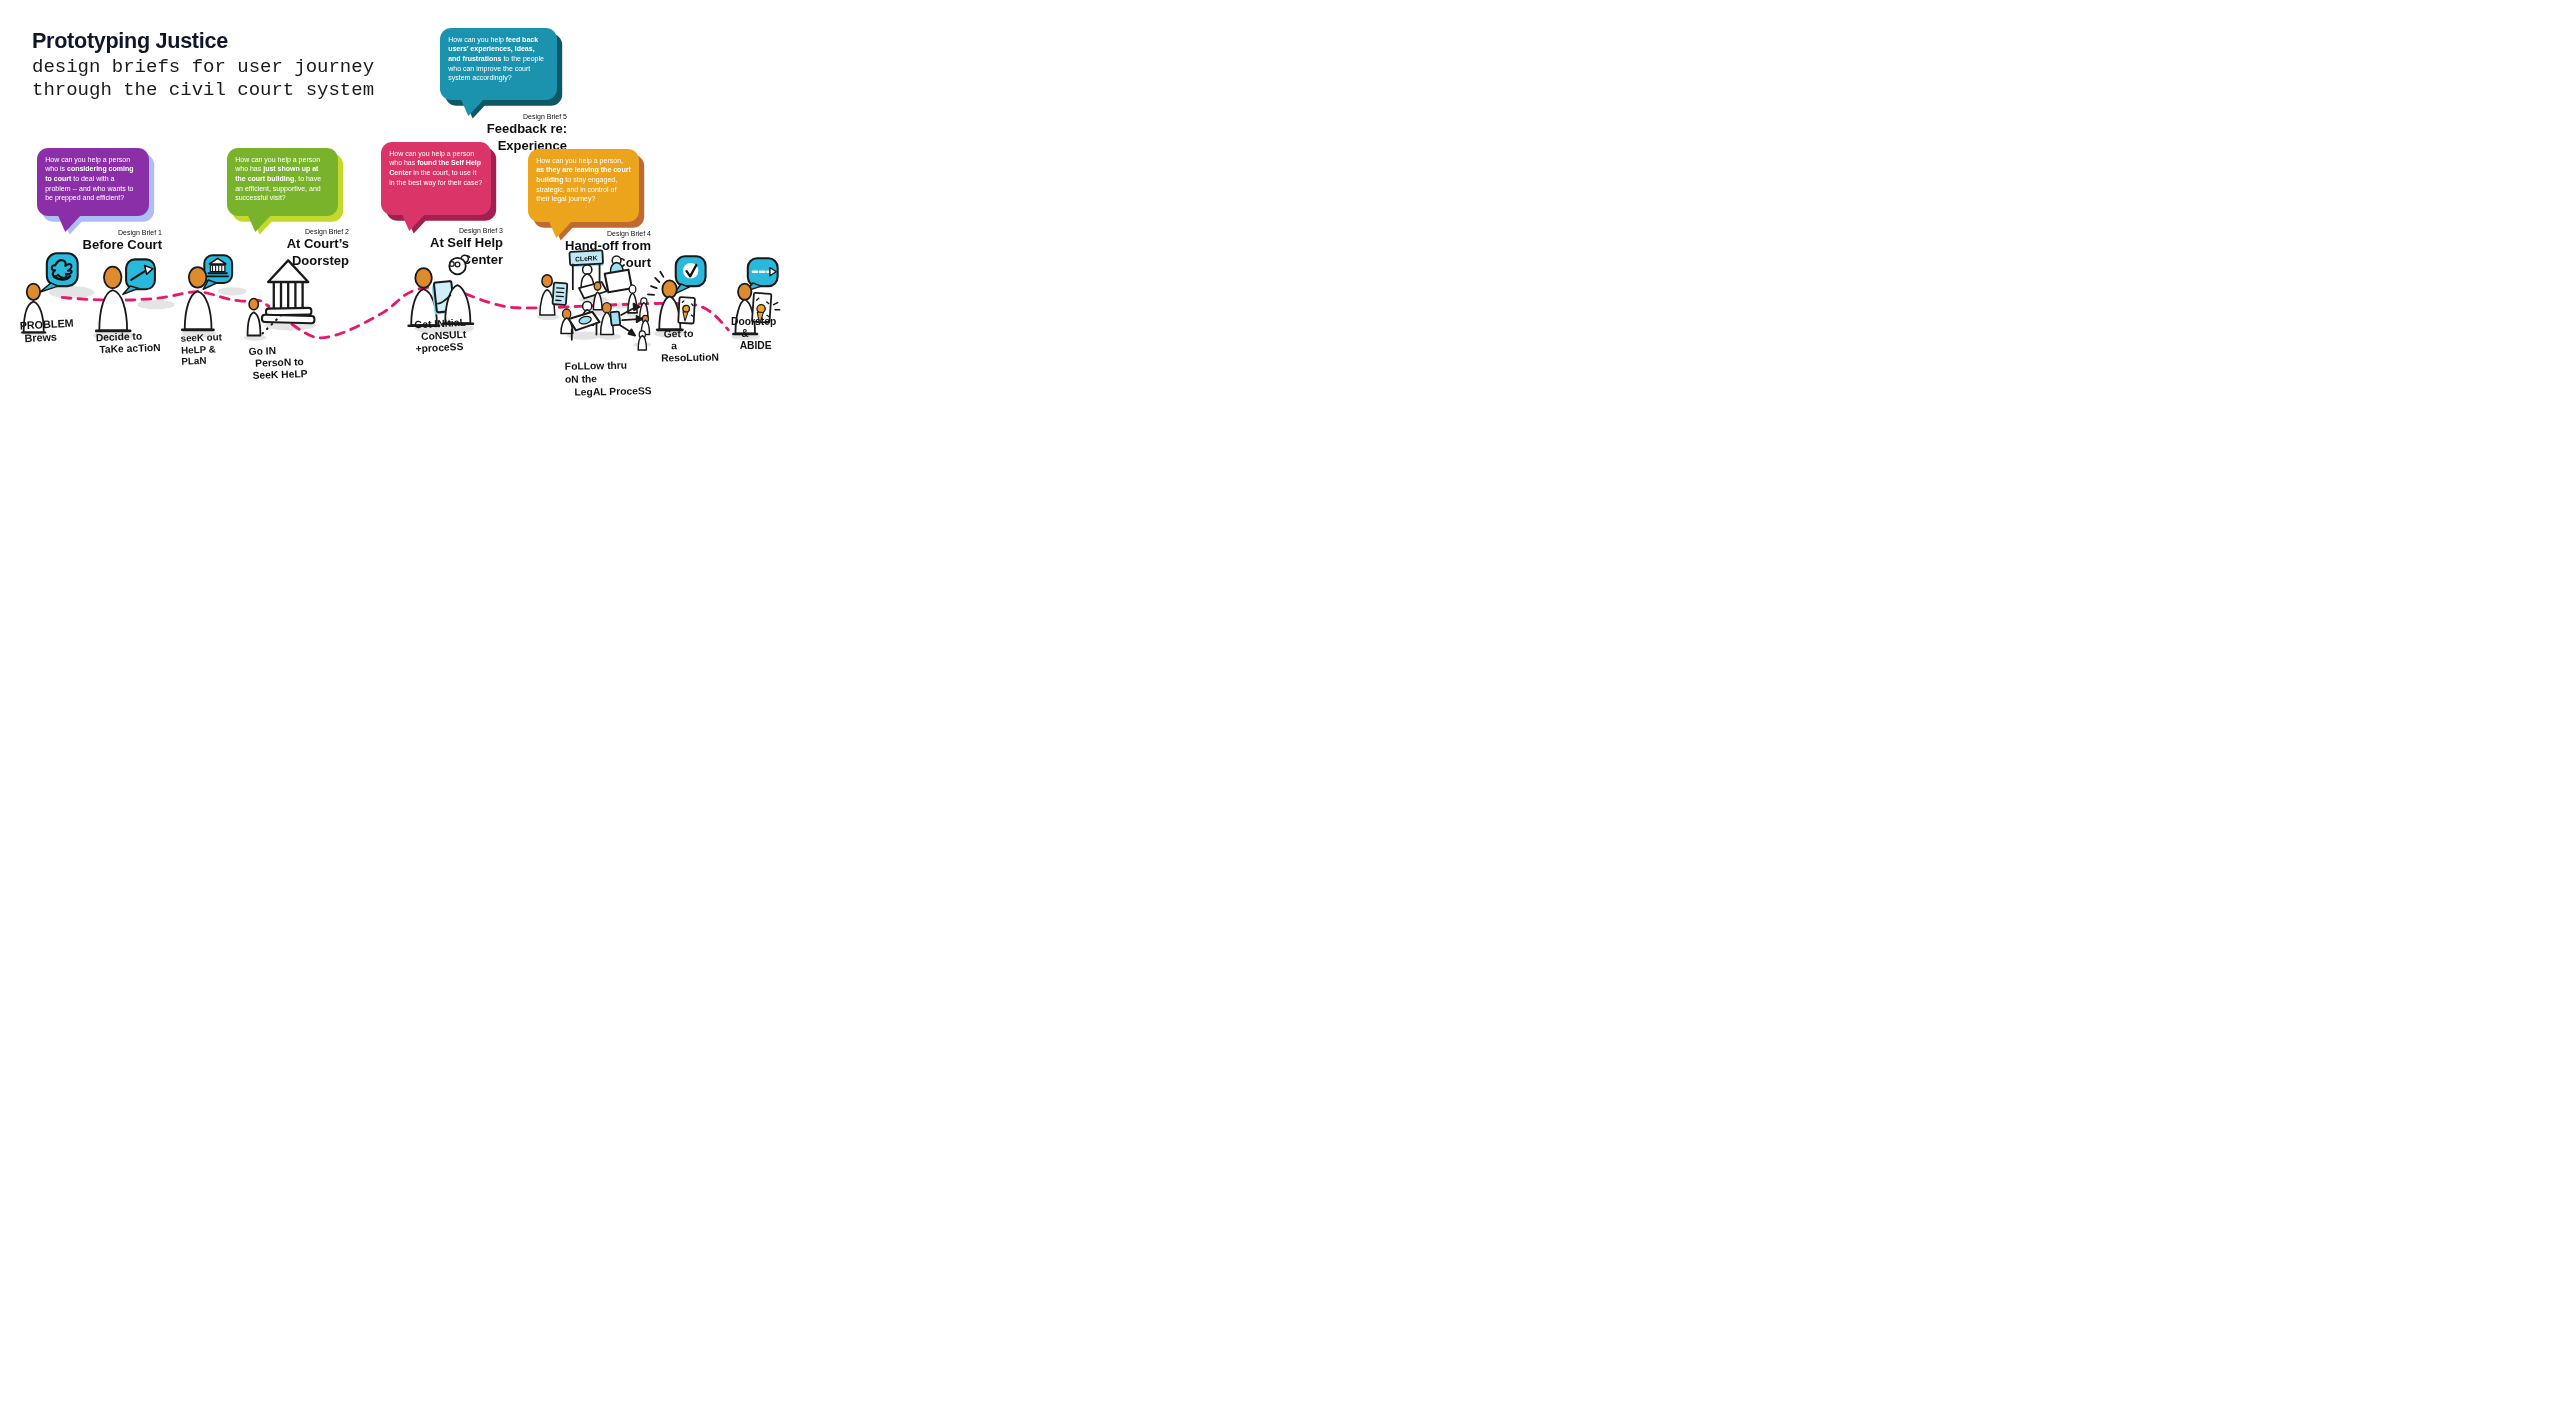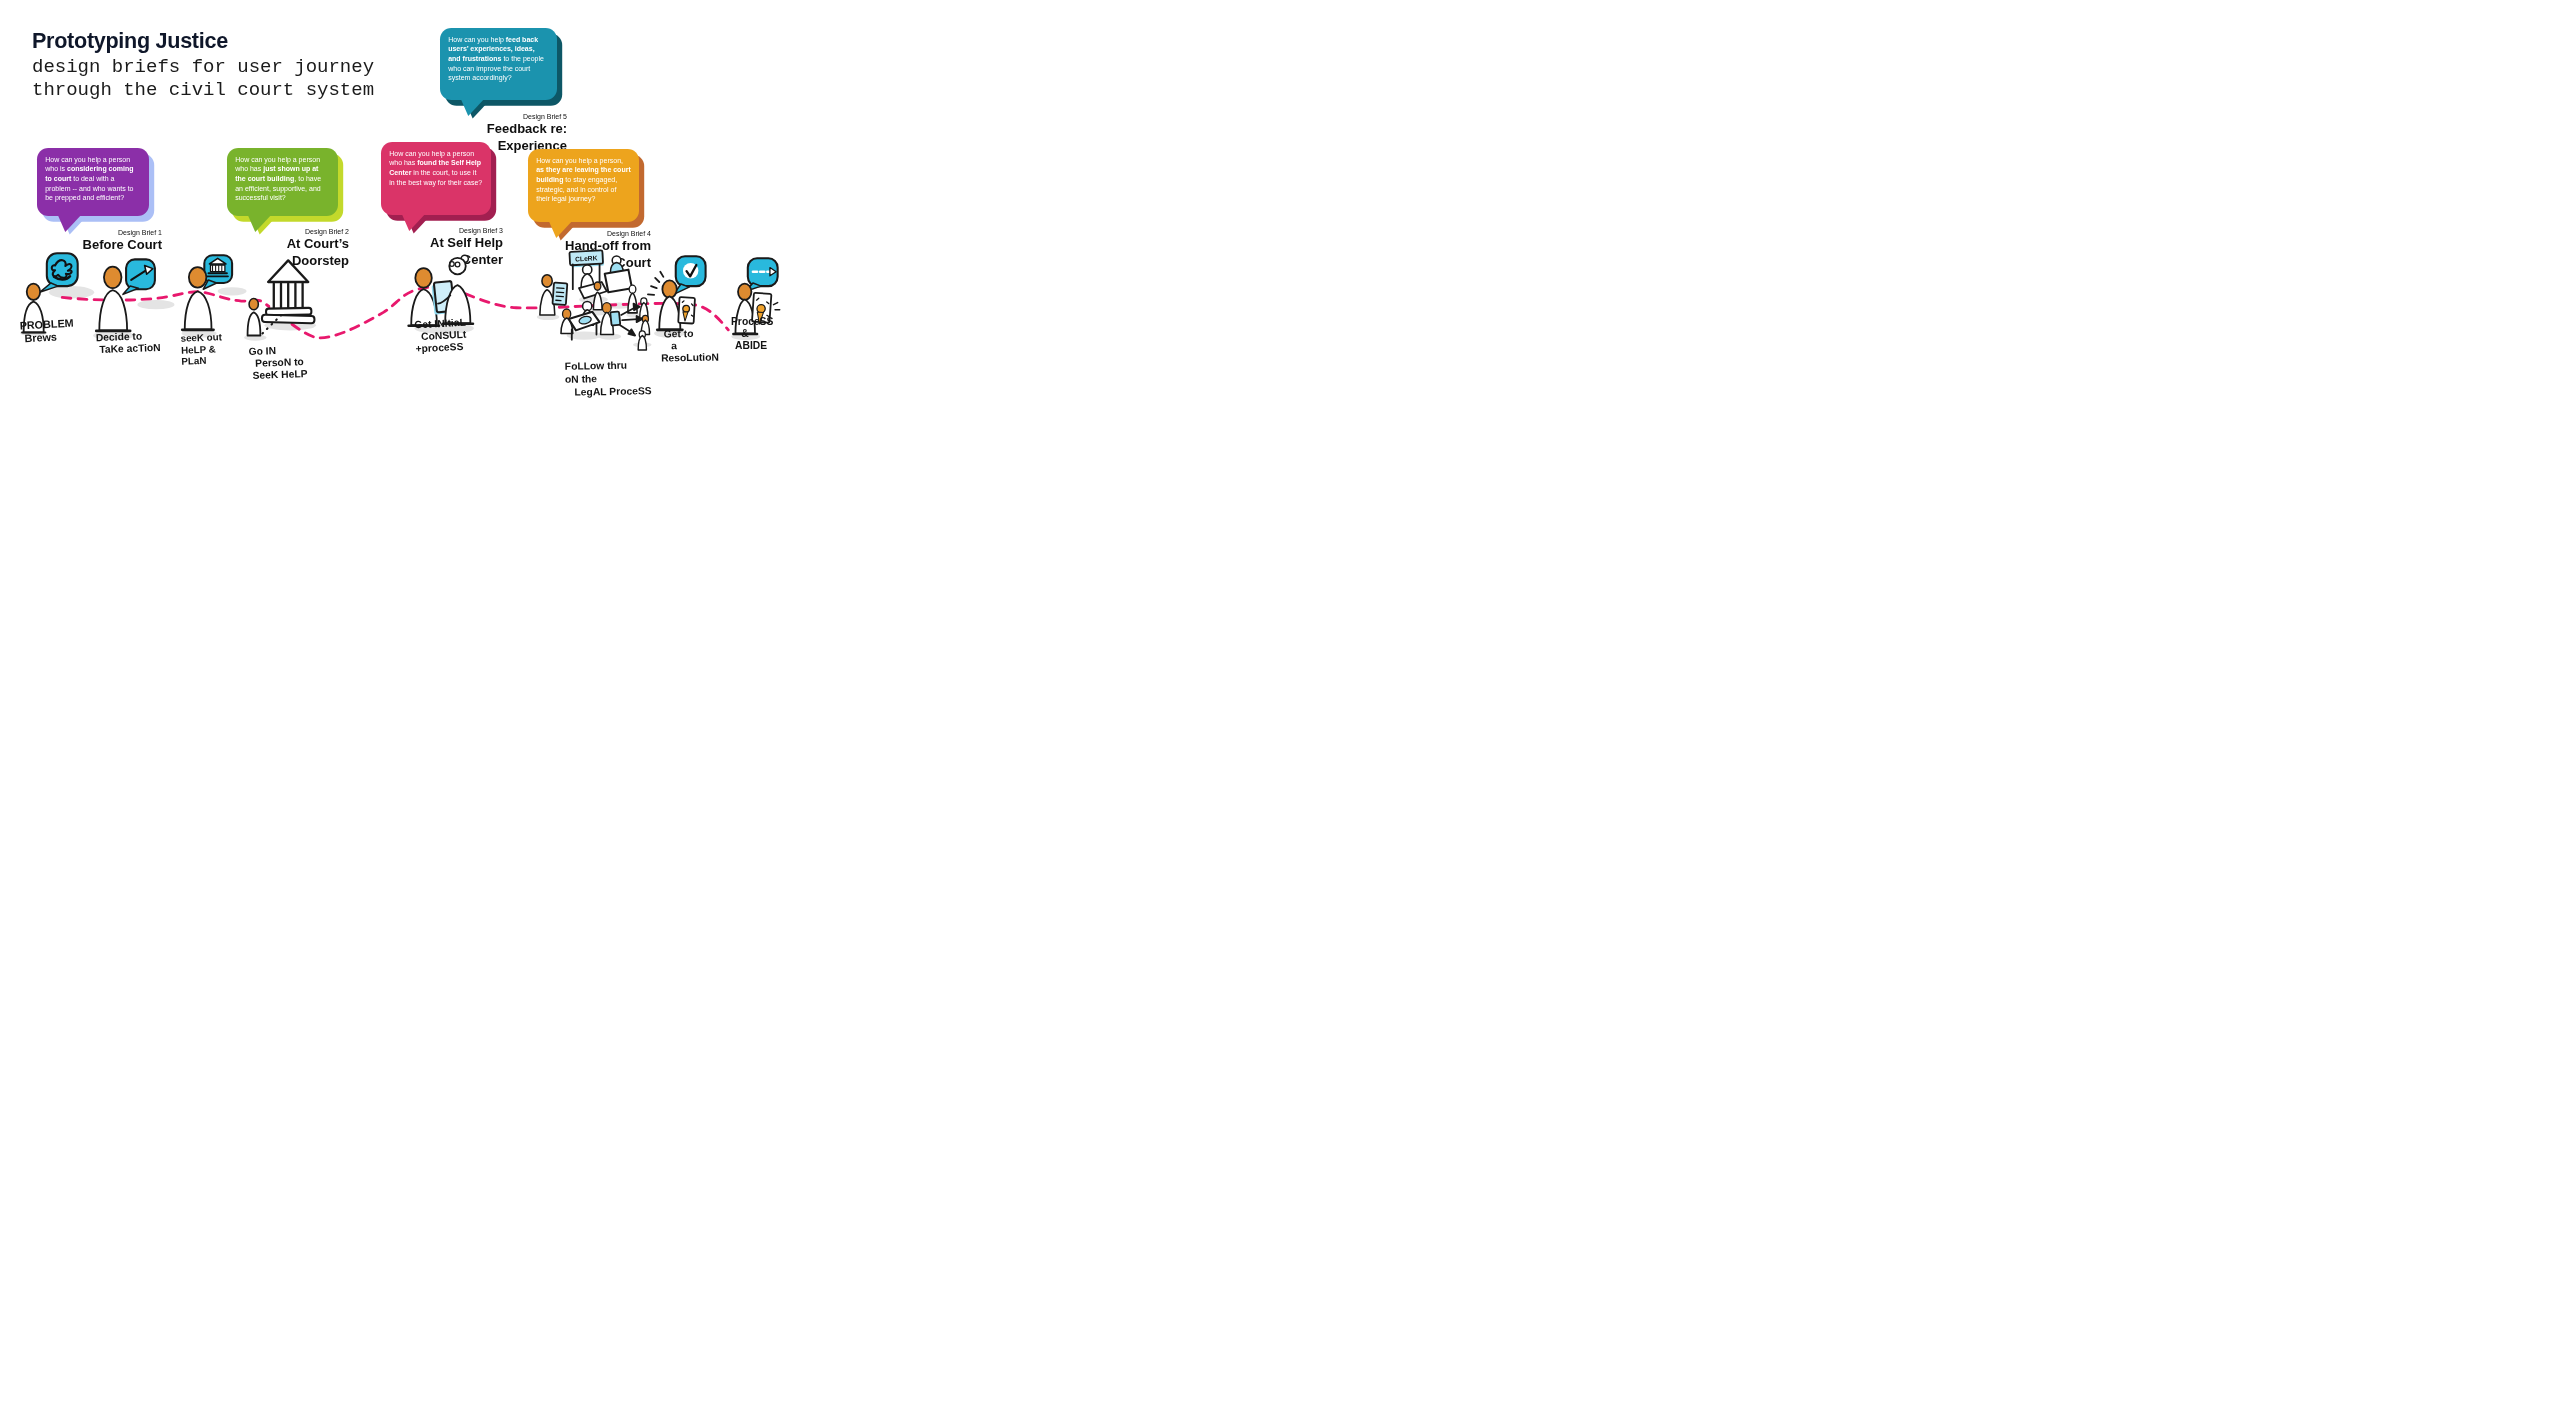--- a/index.html
+++ b/index.html
@@ -55,21 +55,21 @@
   #cap4 span:nth-child(3){margin-left:3.1px;}
   #cap5{left:415px;top:318px;font-size:10.3px;transform:rotate(-3deg);}
   #cap5 span:nth-child(2){margin-left:6.2px;}
   #cap6{left:565px;top:359px;font-size:10.3px;transform:rotate(-1deg);line-height:1.28;}
   #cap6 span:nth-child(3){margin-left:9.3px;}
   #cap7{left:664px;top:328px;font-size:10.3px;transform:rotate(-1deg);}
   #cap7 span:nth-child(2){margin-left:7.2px;}
   #cap7 span:nth-child(3){margin-left:-3.1px;}
   #cap8{left:731px;top:316px;font-size:10.3px;}
   #cap8 span:nth-child(2){margin-left:10.3px;}
-  #cap8 span:nth-child(3){margin-left:4.1px;}
+  #cap8 span:nth-child(3){margin-left:4.1px;text-align:center;}
 
   #clerk-sign-text{font-family:"Liberation Sans",sans-serif;font-weight:700;font-size:13px;}
 </style>
 </head>
 <body>
 
 <div id="canvas">
 
   <div id="title-block">
     <h1>Prototyping Justice</h1>
@@ -383,19 +383,19 @@
     <span>FoLLow thru</span>
       <span>oN the</span>
       <span>LegAL ProceSS</span>
   </div>
   <div class="hand" id="cap7">
     <span>Get to</span>
       <span>a</span>
       <span>ResoLutioN</span>
   </div>
   <div class="hand" id="cap8">
-    <span>ProceSS</span>
+    <span>Doorstep</span>
       <span>&amp;</span>
       <span>ABIDE</span>
   </div>
 
 </div>
 
 
 </body></html>

